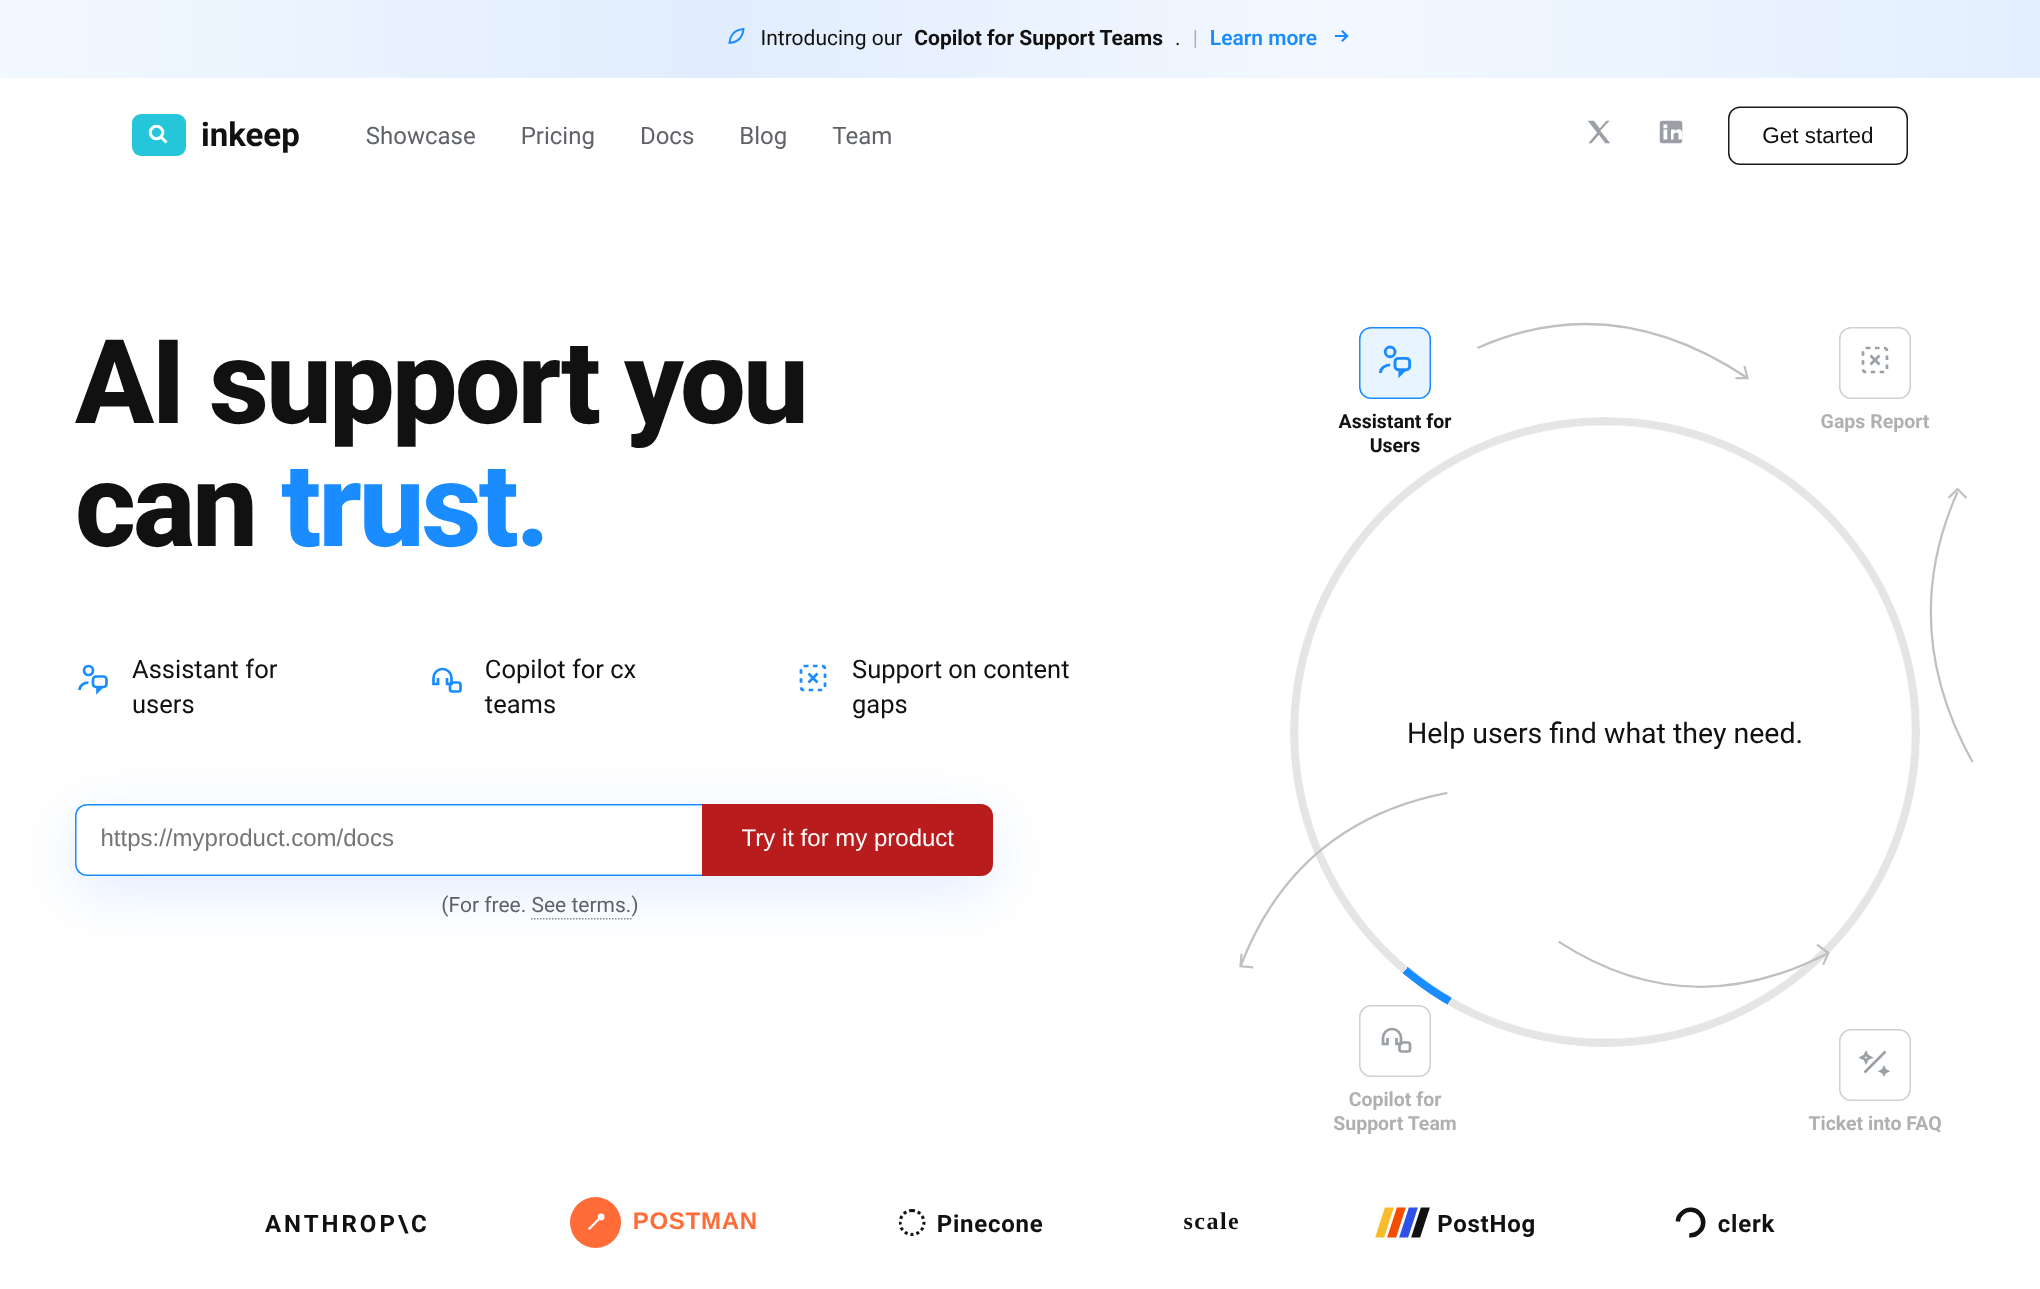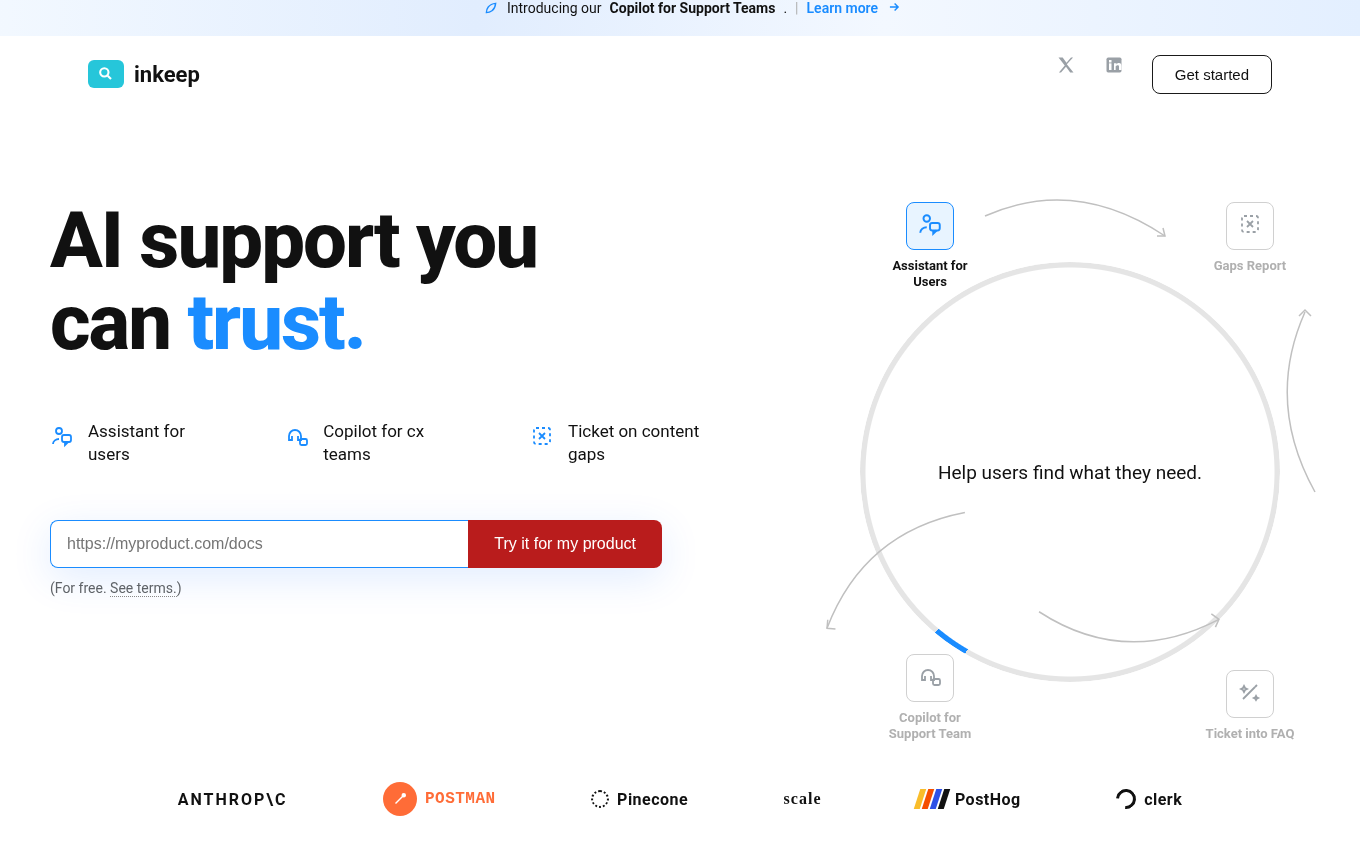--- a/index.html
+++ b/index.html
@@ -17,22 +17,23 @@
     font-family:-apple-system,BlinkMacSystemFont,"Segoe UI",Roboto,Helvetica,Arial,sans-serif;
     background:var(--page-bg);
     color:var(--black);
     width:1360px;
     height:859px;
     overflow:hidden;
   }
 
   
   .banner{
-    height:36px;
-    display:flex;
+    height:52px;
+    display:flex;
+    align-items:center;
     justify-content:center;
     gap:8px;
     font-size:14px;
     background:linear-gradient(90deg,#eef6ffc0,#e1edfe 35%,#f3f8ff 65%,#e3efff);
     color:#111;
     padding-left:25px;
   }
   .banner .rocket{color:var(--blue);}
   .banner .sep{color:#b0b0b0;}
   .banner .learn{color:var(--blue);font-weight:600;}
@@ -45,21 +46,21 @@
     align-items:center;
     padding:0 88px;
   }
   .logo{display:flex;align-items:center;gap:10px;font-size:22px;font-weight:700;color:#111;}
   .logo-mark{
     width:36px;height:28px;border-radius:6px;background:#26c6da;
     display:flex;align-items:center;justify-content:center;color:white;
   }
   nav{display:flex;gap:30px;margin-left:44px;}
   nav a{color:var(--gray);font-size:16px;text-decoration:none;cursor:pointer;}
-  .header-right{margin-left:auto;display:flex;align-items:flex-start;gap:28px;}
+  .header-right{margin-left:auto;display:flex;align-items:center;gap:28px;}
   .icon-btn{color:#9aa0a6;cursor:pointer;}
   .get-started{
     border:1px solid #1a1a1a;border-radius:8px;padding:10px 22px;font-size:15px;
     color:#111;background:white;cursor:pointer;
   }
 
   
   .hero{
     display:flex;
     padding:60px 50px 0 50px;
@@ -102,21 +103,21 @@
     background:#b91c1c;
     color:white;
     border:none;
     border-radius:0 8px 8px 0;
     padding:0 26px;
     font-size:16px;
     cursor:pointer;
   }
   .terms{
     width:620px;
-    text-align:left;
+    text-align:center;
     margin-top:12px;
     font-size:14px;
     color:var(--gray);
   }
   .terms .see{border-bottom:1px dotted #888;}
 
   
   .hero-right{position:relative;width:560px;height:500px;margin-left:20px;}
   .circle{
     position:absolute;left:110px;top:90px;width:420px;height:420px;border-radius:50%;
@@ -150,21 +151,21 @@
 
   
   .logos{
     margin-top:110px;
     display:flex;
     justify-content:space-around;
     align-items:center;
     padding:0 130px;
   }
   .brand{font-size:16px;font-weight:700;color:#111;display:flex;align-items:center;gap:8px;letter-spacing:.5px;}
-  .postman{color:#ff6c37;font-weight:700;font-family:Liberation Mono, monospace;}
+  .postman{color:#ff6c37;font-weight:700;font-family:Liberation Sans, sans-serif;}
   .postman-dot{width:34px;height:34px;border-radius:50%;background:#ff6c37;display:inline-flex;align-items:center;justify-content:center;color:white;}
   .scale{font-family:Georgia,serif;letter-spacing:1px;}
   .posthog-stripes{display:inline-flex;gap:2px;}
   .posthog-stripes span{width:6px;height:20px;transform:skewX(-18deg);}
   .pinecone-mark{width:18px;height:18px;border-radius:50%;border:2px dotted #111;}
   .clerk-mark{width:20px;height:20px;border-radius:50%;border:3px solid #111;border-left-color:transparent;transform:rotate(-40deg);}
 </style>
 </head>
 <body>
 
@@ -190,20 +191,27 @@
 <header>
   <div class="logo">
     <span class="logo-mark">
       <svg width="20" height="20" viewBox="0 0 24 24" fill="none" stroke="white" stroke-width="2.5">
           <circle cx="10" cy="10" r="5"></circle>
           <path d="M14 14l4 4"></path>
         </svg>
     </span>
     <span>inkeep</span>
   </div>
+  <nav>
+    <a>Showcase</a>
+    <a>Pricing</a>
+    <a>Docs</a>
+    <a>Blog</a>
+    <a>Team</a>
+  </nav>
   <div class="header-right">
     <span class="icon-btn">
       <svg width="20" height="20" viewBox="0 0 24 24" fill="currentColor">
           <path d="M3 3l7.5 9.5L3.5 21H6l6-6.8L17 21h4l-8-10L20.5 3H18l-5.4 6.2L8 3H3z"></path>
         </svg>
     </span>
     <span class="icon-btn">
       <svg width="20" height="20" viewBox="0 0 24 24" fill="currentColor">
           <rect x="3" y="3" width="18" height="18" rx="2"></rect>
           <rect x="6" y="10" width="3" height="8" fill="#fff"></rect>
@@ -244,21 +252,21 @@
         </span>
         <span class="txt">Copilot for cx teams</span>
       </div>
       <div class="feature">
         <span class="icon">
           <svg width="24" height="24" viewBox="0 0 24 24" fill="none" stroke="currentColor" stroke-width="1.8">
               <rect x="4" y="4" width="16" height="16" rx="2" stroke-dasharray="3 3"></rect>
               <path d="M9 9l6 6M15 9l-6 6"></path>
             </svg>
         </span>
-        <span class="txt">Ticket on content gaps</span>
+        <span class="txt">Support on content gaps</span>
       </div>
     </div>
 
     <div class="cta">
       <input placeholder="https://myproduct.com/docs" style="">
       <button>Try it for my product</button>
     </div>
     <div class="terms">
       <span>(For free. </span><span class="see">See terms.</span><span>)</span>
     </div>

